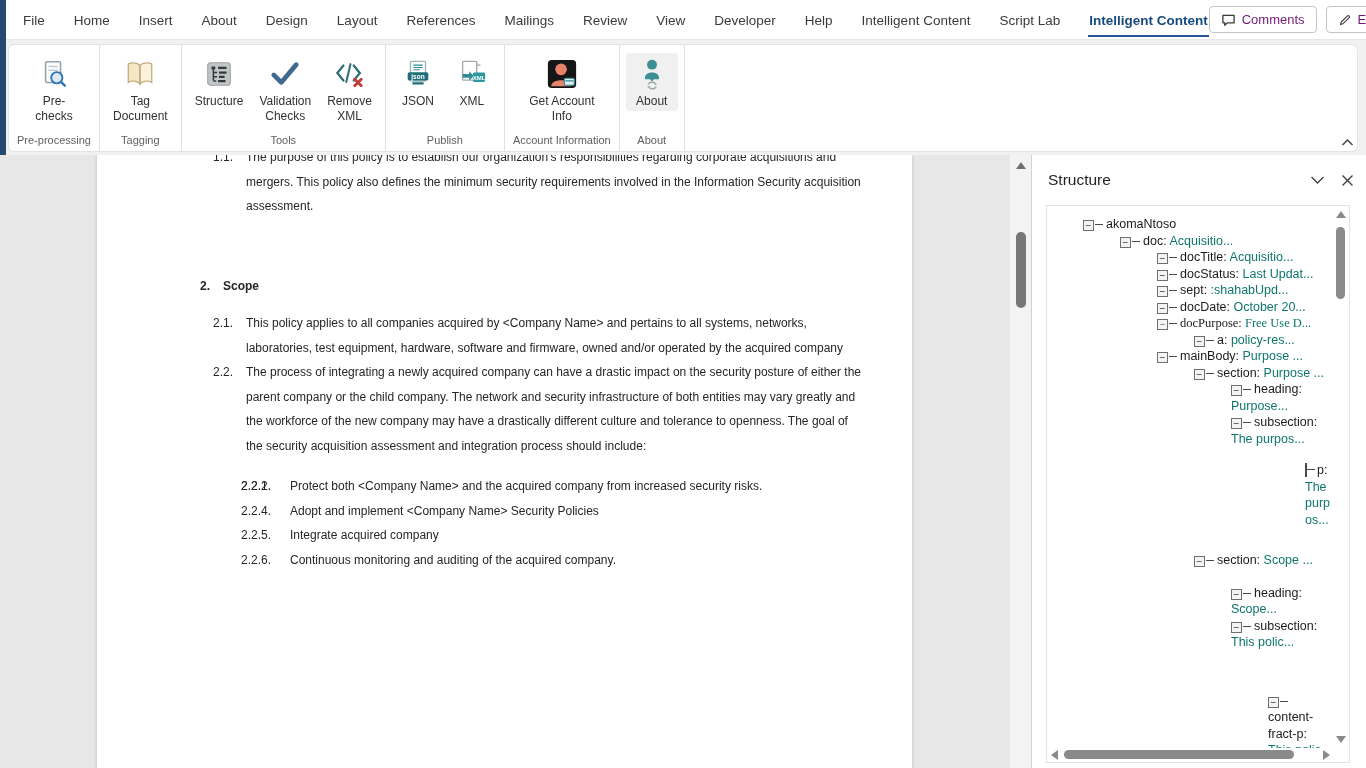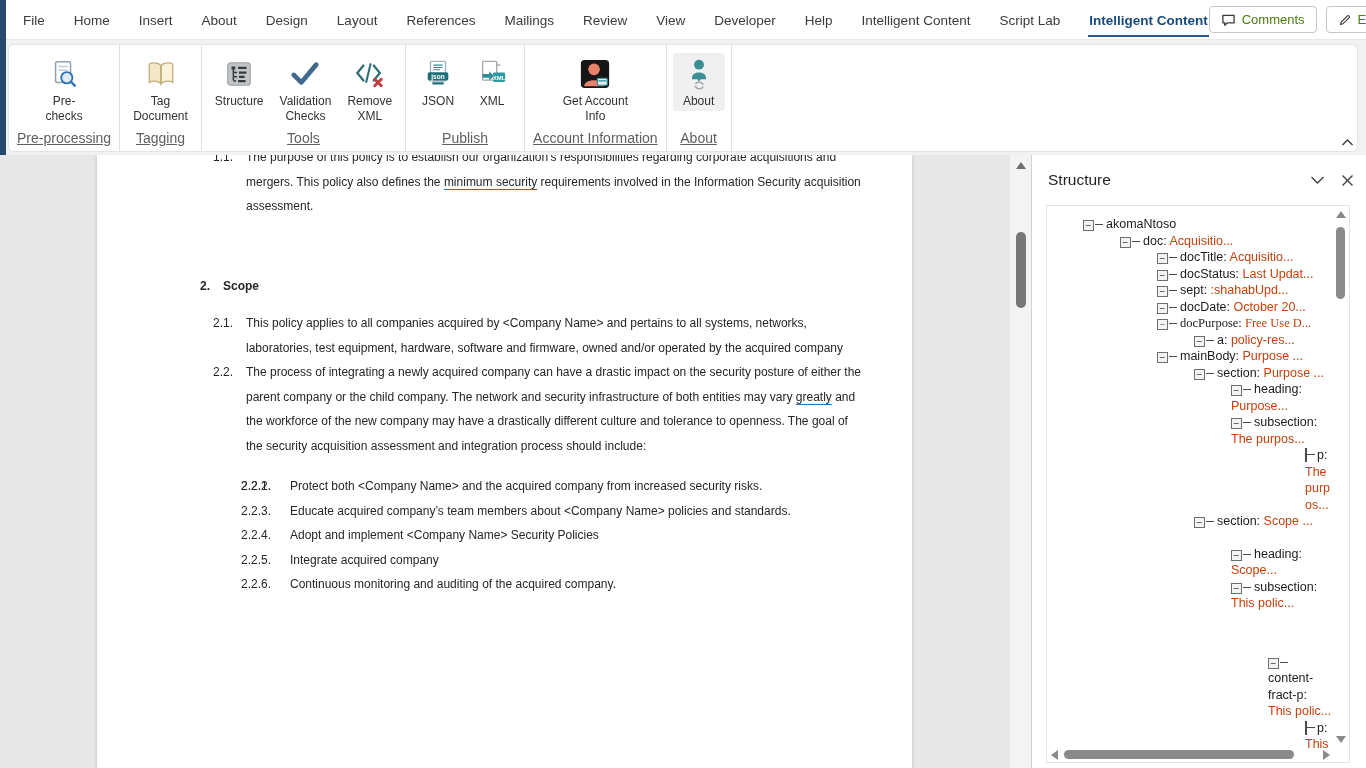--- a/index.html
+++ b/index.html
@@ -11,49 +11,49 @@
   .left-strip { position:absolute; left:0; top:0; width:6px; height:155px; background:#254a6e; z-index:30; }
 
   
   .menubar { position:absolute; left:0; top:0; width:1366px; height:40px; background:#fff;
              display:flex; align-items:center; border-bottom:1px solid #e8e8e8; }
   .tabs { display:flex; align-items:center; gap:27px; padding-left:22px; height:100%; }
   .tab { font-size:13.5px; color:#3b3b3b; white-space:nowrap; padding:11px 1px 9px; cursor:default; }
   .tab.active { color:#174a7c; font-weight:700; border-bottom:2.5px solid #2b579a; padding-bottom:6.5px; }
   .menubar-right { margin-left:auto; display:flex; align-items:center; gap:9px; padding-right:10px; }
   .pill { display:flex; align-items:center; gap:6px; height:27px; padding:0 11px; border:1px solid #c6c6c6;
-          border-radius:4px; background:#fff; font-size:13px; color:#4d7c0f; }
+          border-radius:4px; background:#fff; font-size:13px; color:#701a75; }
   .pill svg { display:block; }
 
   
   .ribbon-bg { position:absolute; left:0; top:40px; width:1366px; height:115px; background:#f1f1f1; }
   .ribbon-card { position:absolute; left:8px; top:4px; width:1350px; height:108px; background:#fff;
                  border:1px solid #e3e3e3; border-radius:6px; display:flex; align-items:stretch; overflow:hidden; }
   .rgroup { display:flex; flex-direction:column; border-right:1px solid #e0e0e0; padding:8px 6px 0; }
   .rbuttons { display:flex; flex:1; align-items:flex-start; justify-content:center; gap:2px; }
   .rbtn { display:flex; flex-direction:column; align-items:center; padding:4px 7px 2px; border-radius:4px;
           min-width:52px; cursor:default; }
   .rbtn.selected { background:#f0f0f0; }
   .rbtn .ricon { width:34px; height:34px; display:flex; align-items:center; justify-content:center; }
   .rbtn .rlabel { font-size:12px; color:#323232; text-align:center; line-height:15px; margin-top:3px; white-space:pre-line; }
-  .rgroup-label { text-align:center; font-size:14px; color:#5f5f5f; padding:2px 2px 5px; white-space:nowrap;text-decoration:underline; }
+  .rgroup-label { text-align:center; font-size:11px; color:#5f5f5f; padding:2px 2px 5px; white-space:nowrap; }
   .ribbon-collapse { position:absolute; right:10px; bottom:5px; width:18px; height:16px; display:flex;
                      align-items:center; justify-content:center; color:#444; }
 
   
   .workspace { position:absolute; left:0; top:155px; width:1366px; height:613px; display:flex; }
   .doc-area { width:1010px; height:613px; background:#e7e7e7; overflow:hidden; position:relative; }
   .page { position:absolute; left:97px; top:0; width:815px; height:620px; background:#fff;
           box-shadow:0 0 4px rgba(0,0,0,.18); padding:0 50px 0 0; color:#262626; }
   .para { position:relative; font-size:12px; line-height:24.5px; }
   .num { position:absolute; color:#262626; }
   .li1 { padding-left:149px; } .li1 .num { left:116px; }
   .li2 { padding-left:225px; text-indent:-32px; } .li2 .num { left:144px; text-indent:0; }
   .dhead { padding-left:126px; font-weight:700; } .dhead .num { left:103px; }
-  .u-link { text-decoration:underline; text-decoration-color:#2e74b5; text-underline-offset:3px; }
+  .u-link { text-decoration-color:#2e74b5; text-underline-offset:3px; }
   .hl { background:#d6d6d6; padding:2px 5px 2px 3px; }
 
   
   .doc-scroll { width:22px; height:613px; background:#f3f3f3; border-right:1px solid #d2d2d2; position:relative; }
   .tri-up { width:0; height:0; border-left:5px solid transparent; border-right:5px solid transparent;
             border-bottom:7px solid #6f6f6f; position:absolute; left:6px; top:7px; }
   .doc-thumb { position:absolute; left:6px; top:77px; width:10px; height:76px; background:#777; border-radius:5px; }
 
   
   .panel { width:334px; height:613px; background:#fff; position:relative; }
@@ -64,21 +64,21 @@
   .tree-box { position:absolute; left:14px; right:16px; top:50px; bottom:5px;
               border:1px solid #e3e3e3; background:#fff; overflow:hidden; }
   .tree-content { position:absolute; left:0; top:10px; right:16px; bottom:14px; overflow:hidden; }
   .tnode { font-size:12.5px; line-height:16.5px; color:#1b1b1b; word-wrap:break-word; }
   .tbox { display:inline-block; width:11px; height:11px; border:1px solid #6e6e6e; background:#f4f4f4;
           color:#333; font-size:10px; line-height:9px; text-align:center; vertical-align:-1px; margin-right:1px; }
   .tdash { display:inline-block; width:8px; border-top:1.5px solid #4a4a4a; vertical-align:3px; margin-right:3px; }
   .pconn { display:inline-block; width:10px; height:14px; border-left:2px solid #4a4a4a; position:relative;
            vertical-align:-3px; margin-right:2px; }
   .pconn::after { content:""; position:absolute; left:0; top:6px; width:8px; border-top:1.5px solid #4a4a4a; }
-  .tname { color:#1b1b1b; } .tval { color:#c2410c; }
+  .tname { color:#1b1b1b; } .tval { color:#0f766e; }
   
   .v-scroll { position:absolute; right:1px; top:1px; bottom:15px; width:14px; background:#fff; }
   .v-scroll .arr-up { width:0;height:0;border-left:5px solid transparent;border-right:5px solid transparent;
                       border-bottom:7px solid #8a8a8a; position:absolute; left:2px; top:4px; }
   .v-scroll .arr-dn { width:0;height:0;border-left:5px solid transparent;border-right:5px solid transparent;
                       border-top:7px solid #8a8a8a; position:absolute; left:2px; bottom:4px; }
   .v-thumb { position:absolute; left:2px; top:20px; width:9px; height:72px; background:#8a8a8a; border-radius:5px; }
   .h-scroll { position:absolute; left:1px; right:16px; bottom:1px; height:13px; background:#fff; }
   .h-scroll .arr-l { width:0;height:0;border-top:5px solid transparent;border-bottom:5px solid transparent;
                      border-right:7px solid #8a8a8a; position:absolute; left:3px; top:2px; }
@@ -288,21 +288,20 @@
 
   <div class="workspace">
     <div class="doc-area">
       <div class="page" id="page">
           <div class="para li1" style="margin-top: -10px;"><span class="num">1.1.</span><span>The purpose of this policy is to establish our organization’s responsibilities regarding corporate acquisitions and mergers. This policy also defines the </span><span class="u-link">minimum security</span><span> requirements involved in the Information Security acquisition assessment.</span></div>
           <div class="para dhead" style="margin-top: 55px; margin-bottom: 13px;"><span class="num">2.</span><span>Scope</span></div>
           <div class="para li1"><span class="num">2.1.</span><span>This policy applies to all companies acquired by &lt;Company Name&gt; and pertains to all systems, networks, laboratories, test equipment, hardware, software and firmware, owned and/or operated by the acquired company</span></div>
           <div class="para li1" style="margin-bottom: 16px;"><span class="num">2.2.</span><span>The process of integrating a newly acquired company can have a drastic impact on the security posture of either the parent company or the child company.  The network and security infrastructure of both entities may vary </span><span class="u-link">greatly</span><span> and the workforce of the new company may have a drastically different culture and tolerance to openness. The goal of the security acquisition assessment and integration process should include:</span></div>
           <div class="para li2"><span class="num">2.2.1.</span></div>
           <div class="para li2"><span class="num">2.2.2.</span><span>Protect both &lt;Company Name&gt; and the acquired company from increased security risks.</span></div>
-          <div class="para li2"><span class="num">2.2.3.</span><span>Educate acquired company’s team members about &lt;Company Name&gt; policies and standards.</span></div>
           <div class="para li2"><span class="num">2.2.4.</span><span>Adopt and implement &lt;Company Name&gt; Security Policies</span></div>
           <div class="para li2"><span class="num">2.2.5.</span><span>Integrate acquired company</span></div>
           <div class="para li2"><span class="num">2.2.6.</span><span>Continuous monitoring and auditing of the acquired company.</span></div>
         </div>
     </div>
     <div class="doc-scroll">
       <div class="tri-up"></div>
       <div class="doc-thumb"></div>
     </div>
     <aside class="panel">
@@ -328,22 +327,22 @@
             <div class="tnode" style="padding-left: 110px;"><span class="tbox">−</span><span class="tdash"></span><span class="tname">docTitle: </span><span class="tval">Acquisitio...</span></div>
             <div class="tnode" style="padding-left: 110px;"><span class="tbox">−</span><span class="tdash"></span><span class="tname">docStatus: </span><span class="tval">Last Updat...</span></div>
             <div class="tnode" style="padding-left: 110px;"><span class="tbox">−</span><span class="tdash"></span><span class="tname">sept: </span><span class="tval">:shahabUpd...</span></div>
             <div class="tnode" style="padding-left: 110px;"><span class="tbox">−</span><span class="tdash"></span><span class="tname">docDate: </span><span class="tval">October 20...</span></div>
             <div class="tnode" style="padding-left: 110px; font-family: Liberation Serif, serif;"><span class="tbox">−</span><span class="tdash"></span><span class="tname">docPurpose: </span><span class="tval">Free Use D...</span></div>
             <div class="tnode" style="padding-left: 147px;"><span class="tbox">−</span><span class="tdash"></span><span class="tname">a: </span><span class="tval">policy-res...</span></div>
             <div class="tnode" style="padding-left: 110px;"><span class="tbox">−</span><span class="tdash"></span><span class="tname">mainBody: </span><span class="tval">Purpose ...</span></div>
             <div class="tnode" style="padding-left: 147px;"><span class="tbox">−</span><span class="tdash"></span><span class="tname">section: </span><span class="tval">Purpose ...</span></div>
             <div class="tnode" style="padding-left: 184px;"><span class="tbox">−</span><span class="tdash"></span><span class="tname">heading: </span><span class="tval">Purpose...</span></div>
             <div class="tnode" style="padding-left: 184px;"><span class="tbox">−</span><span class="tdash"></span><span class="tname">subsection: </span><span class="tval">The purpos...</span></div>
-            <div class="tnode" style="padding-left: 258px;"><span class="pconn"></span><span class="tname">p: </span><span class="tval">The purpos...</span></div>
-            <div class="tnode" style="padding-left: 147px;"><span class="tbox">−</span><span class="tdash"></span><span class="tname">section: </span><span class="tval">Scope ...</span></div>
+            <div class="tnode" style="padding-left: 258px; margin-top: 15px;"><span class="pconn"></span><span class="tname">p: </span><span class="tval">The purpos...</span></div>
+            <div class="tnode" style="padding-left: 147px; margin-top: 24px;"><span class="tbox">−</span><span class="tdash"></span><span class="tname">section: </span><span class="tval">Scope ...</span></div>
             <div class="tnode" style="padding-left: 184px; margin-top: 16px;"><span class="tbox">−</span><span class="tdash"></span><span class="tname">heading: </span><span class="tval">Scope...</span></div>
             <div class="tnode" style="padding-left: 184px;"><span class="tbox">−</span><span class="tdash"></span><span class="tname">subsection: </span><span class="tval">This polic...</span></div>
             <div class="tnode" style="padding-left: 221px; margin-top: 42px;"><span class="tbox">−</span><span class="tdash"></span><span class="tname">content-fract-p: </span><span class="tval">This polic...</span></div>
             <div class="tnode" style="padding-left: 258px;"><span class="pconn"></span><span class="tname">p: </span><span class="tval">This polic...</span></div>
           </div>
         <div class="v-scroll">
           <div class="arr-up"></div>
           <div class="v-thumb"></div>
           <div class="arr-dn"></div>
         </div>

